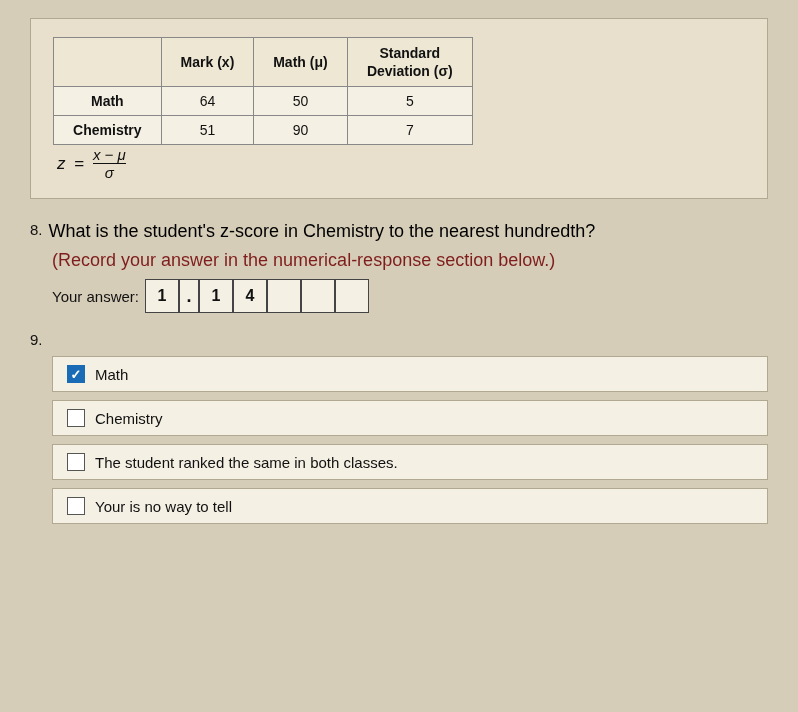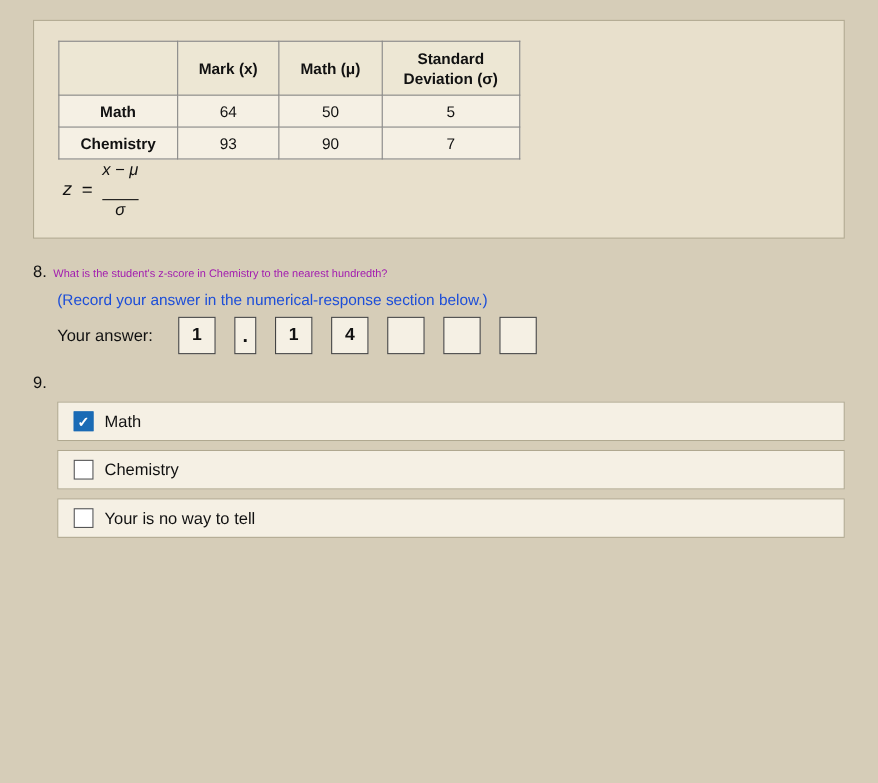--- a/index.html
+++ b/index.html
@@ -55,21 +55,21 @@
     .formula-fraction {
       display: inline-flex;
       flex-direction: column;
       align-items: center;
       vertical-align: middle;
       font-size: 15px;
       line-height: 1;
     }
     .formula-numerator {
       border-bottom: 1.5px solid #111;
-      padding-bottom: 19px;
+      padding-bottom: 1px;
       font-style: italic;
     }
     .formula-denominator {
       padding-top: 1px;
       font-style: italic;
     }
     .formula-z {
       font-style: italic;
       font-size: 17px;
       vertical-align: middle;
@@ -86,48 +86,48 @@
     }
 
     .question-number {
       font-size: 15px;
       font-weight: normal;
       color: #111;
       margin-right: 6px;
     }
 
     .question-text {
-      font-size: 10px;
-      color: #a21caf;
+      font-size: 18px;
+      color: #000000;
       display: inline;
     }
 
     .question-row {
       display: flex;
       flex-direction: row;
       align-items: flex-start;
       margin-bottom: 8px;
     }
 
     .question-content {
       flex: 1;
     }
 
     .sub-instruction {
-      font-size: 14px;
-      color: #1d4ed8;
+      font-size: 18px;
+      color: #7f1d1d;
       margin: 4px 0 8px 22px;
     }
 
     
     .answer-row {
       display: flex;
       align-items: center;
       margin-left: 22px;
-      gap: 17px;
+      gap: 0;
     }
 
     .answer-label {
       font-size: 15px;
       margin-right: 6px;
     }
 
     .answer-box {
       width: 34px;
       height: 34px;
@@ -213,21 +213,21 @@
     </thead>
     <tbody>
       <tr>
         <td class="row-label">Math</td>
         <td>64</td>
         <td>50</td>
         <td>5</td>
       </tr>
       <tr>
         <td class="row-label">Chemistry</td>
-        <td>93</td>
+        <td>51</td>
         <td>90</td>
         <td>7</td>
       </tr>
     </tbody>
   </table>
 
   <div class="formula-area">
     <span class="formula-z">z</span>
     <span class="formula-eq">=</span>
     <span class="formula-fraction">
@@ -266,20 +266,24 @@
     <div class="option-item">
       <div class="option-checkbox checked"></div>
       <span class="option-text">Math</span>
     </div>
 
     <div class="option-item">
       <div class="option-checkbox"></div>
       <span class="option-text">Chemistry</span>
     </div>
 
+    <div class="option-item">
+      <div class="option-checkbox"></div>
+      <span class="option-text">The student ranked the same in both classes.</span>
+    </div>
 
     <div class="option-item">
       <div class="option-checkbox"></div>
       <span class="option-text">Your is no way to tell</span>
     </div>
 
   </div>
 </div>
 
 </body></html>

